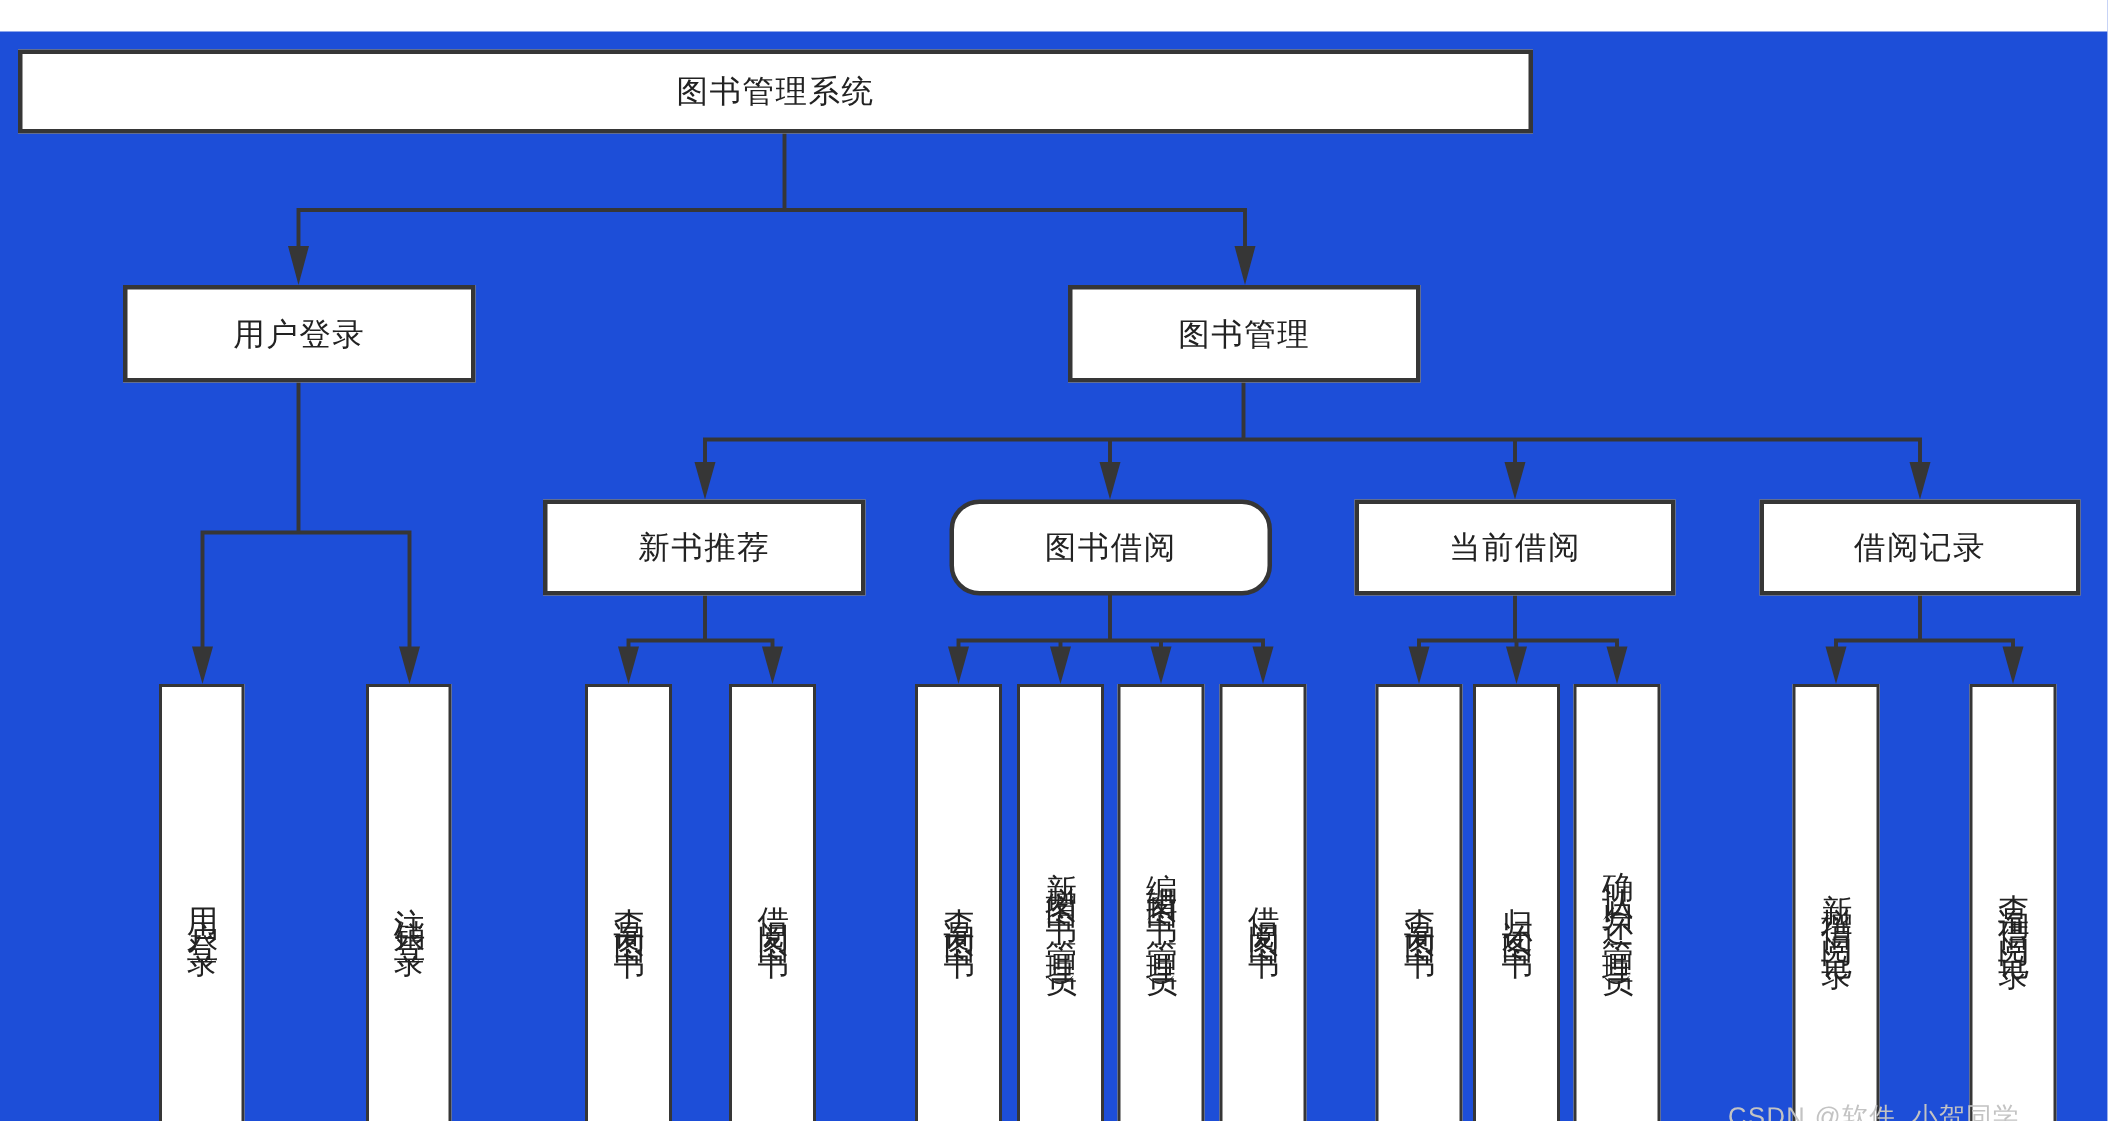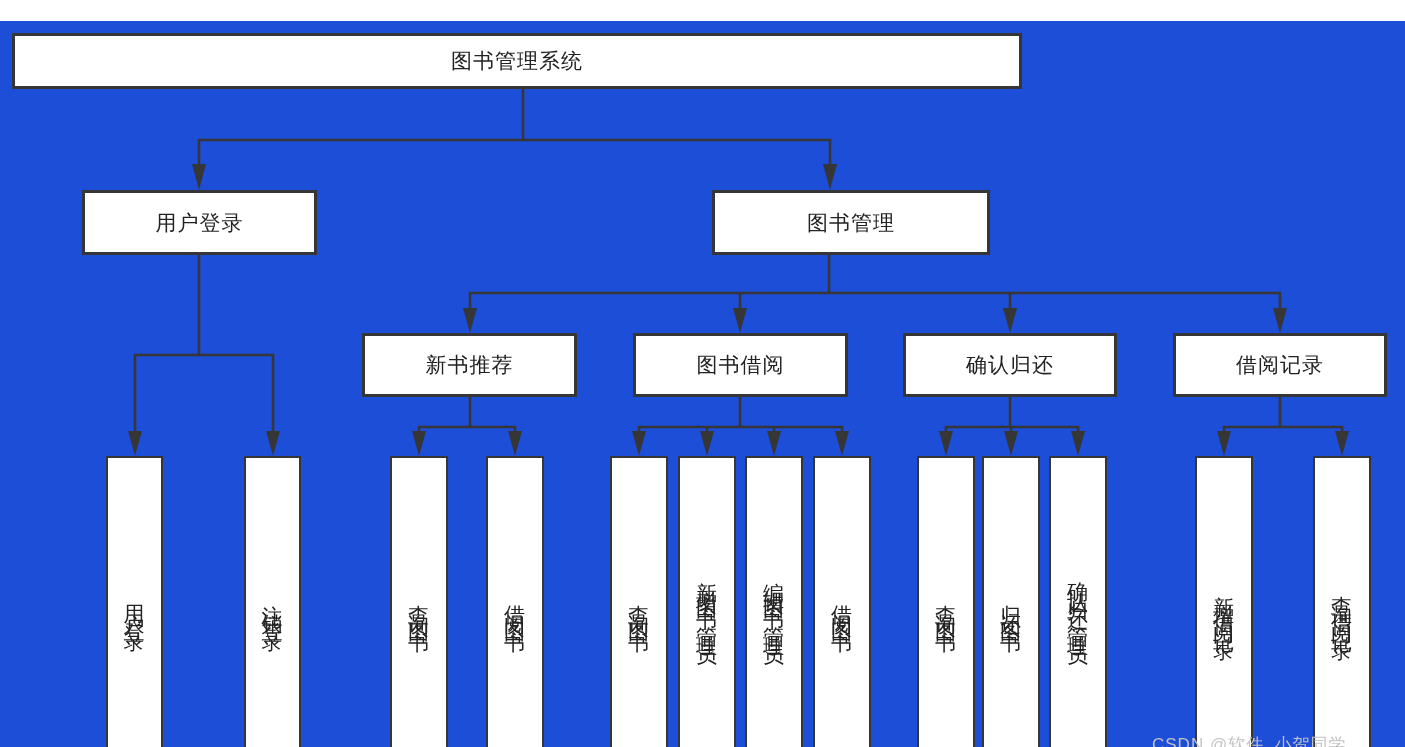--- a/index.html
+++ b/index.html
@@ -84,25 +84,25 @@
       <polygon points="1004,410 1018,410 1011,435"></polygon>
       <polygon points="1071,410 1085,410 1078,435"></polygon>
       <polygon points="1217,410 1231,410 1224,435"></polygon>
       <polygon points="1335,410 1349,410 1342,435"></polygon>
     </g>
   </svg>
 
   <div class="node hbox" style="left:12px;top:12px;width:1010px;height:56px;">图书管理系统</div>
 
   <div class="node hbox" style="left:82px;top:169px;width:235px;height:65px;">用户登录</div>
-  <div class="node hbox" style="left:712px;top:169px;width:278px;height:65px;">图书管理</div>
+  <div class="node hbox" style="left:712px;top:169px;width:235px;height:65px;">图书管理</div>
 
   <div class="node hbox" style="left:362px;top:312px;width:215px;height:64px;font-family:Liberation Mono, monospace;">新书推荐</div>
-  <div class="node hbox" style="left:633px;top:312px;width:215px;height:64px;">图书借阅</div>
-  <div class="node hbox" style="left:903px;top:312px;width:214px;height:64px;">确认归还</div>
+  <div class="node hbox" style="left:633px;top:312px;width:215px;height:64px;border-radius:20px;">图书借阅</div>
+  <div class="node hbox" style="left:903px;top:312px;width:214px;height:64px;">当前借阅</div>
   <div class="node hbox" style="left:1173px;top:312px;width:214px;height:64px;">借阅记录</div>
 
   <div class="node vbox" style="left:106px;top:435px;width:57px;height:299px;">
     <span class="vtext">用户登录</span>
   </div>
   <div class="node vbox" style="left:244px;top:435px;width:57px;height:299px;">
     <span class="vtext">注销登录</span>
   </div>
 
   <div class="node vbox" style="left:390px;top:435px;width:58px;height:299px;">

